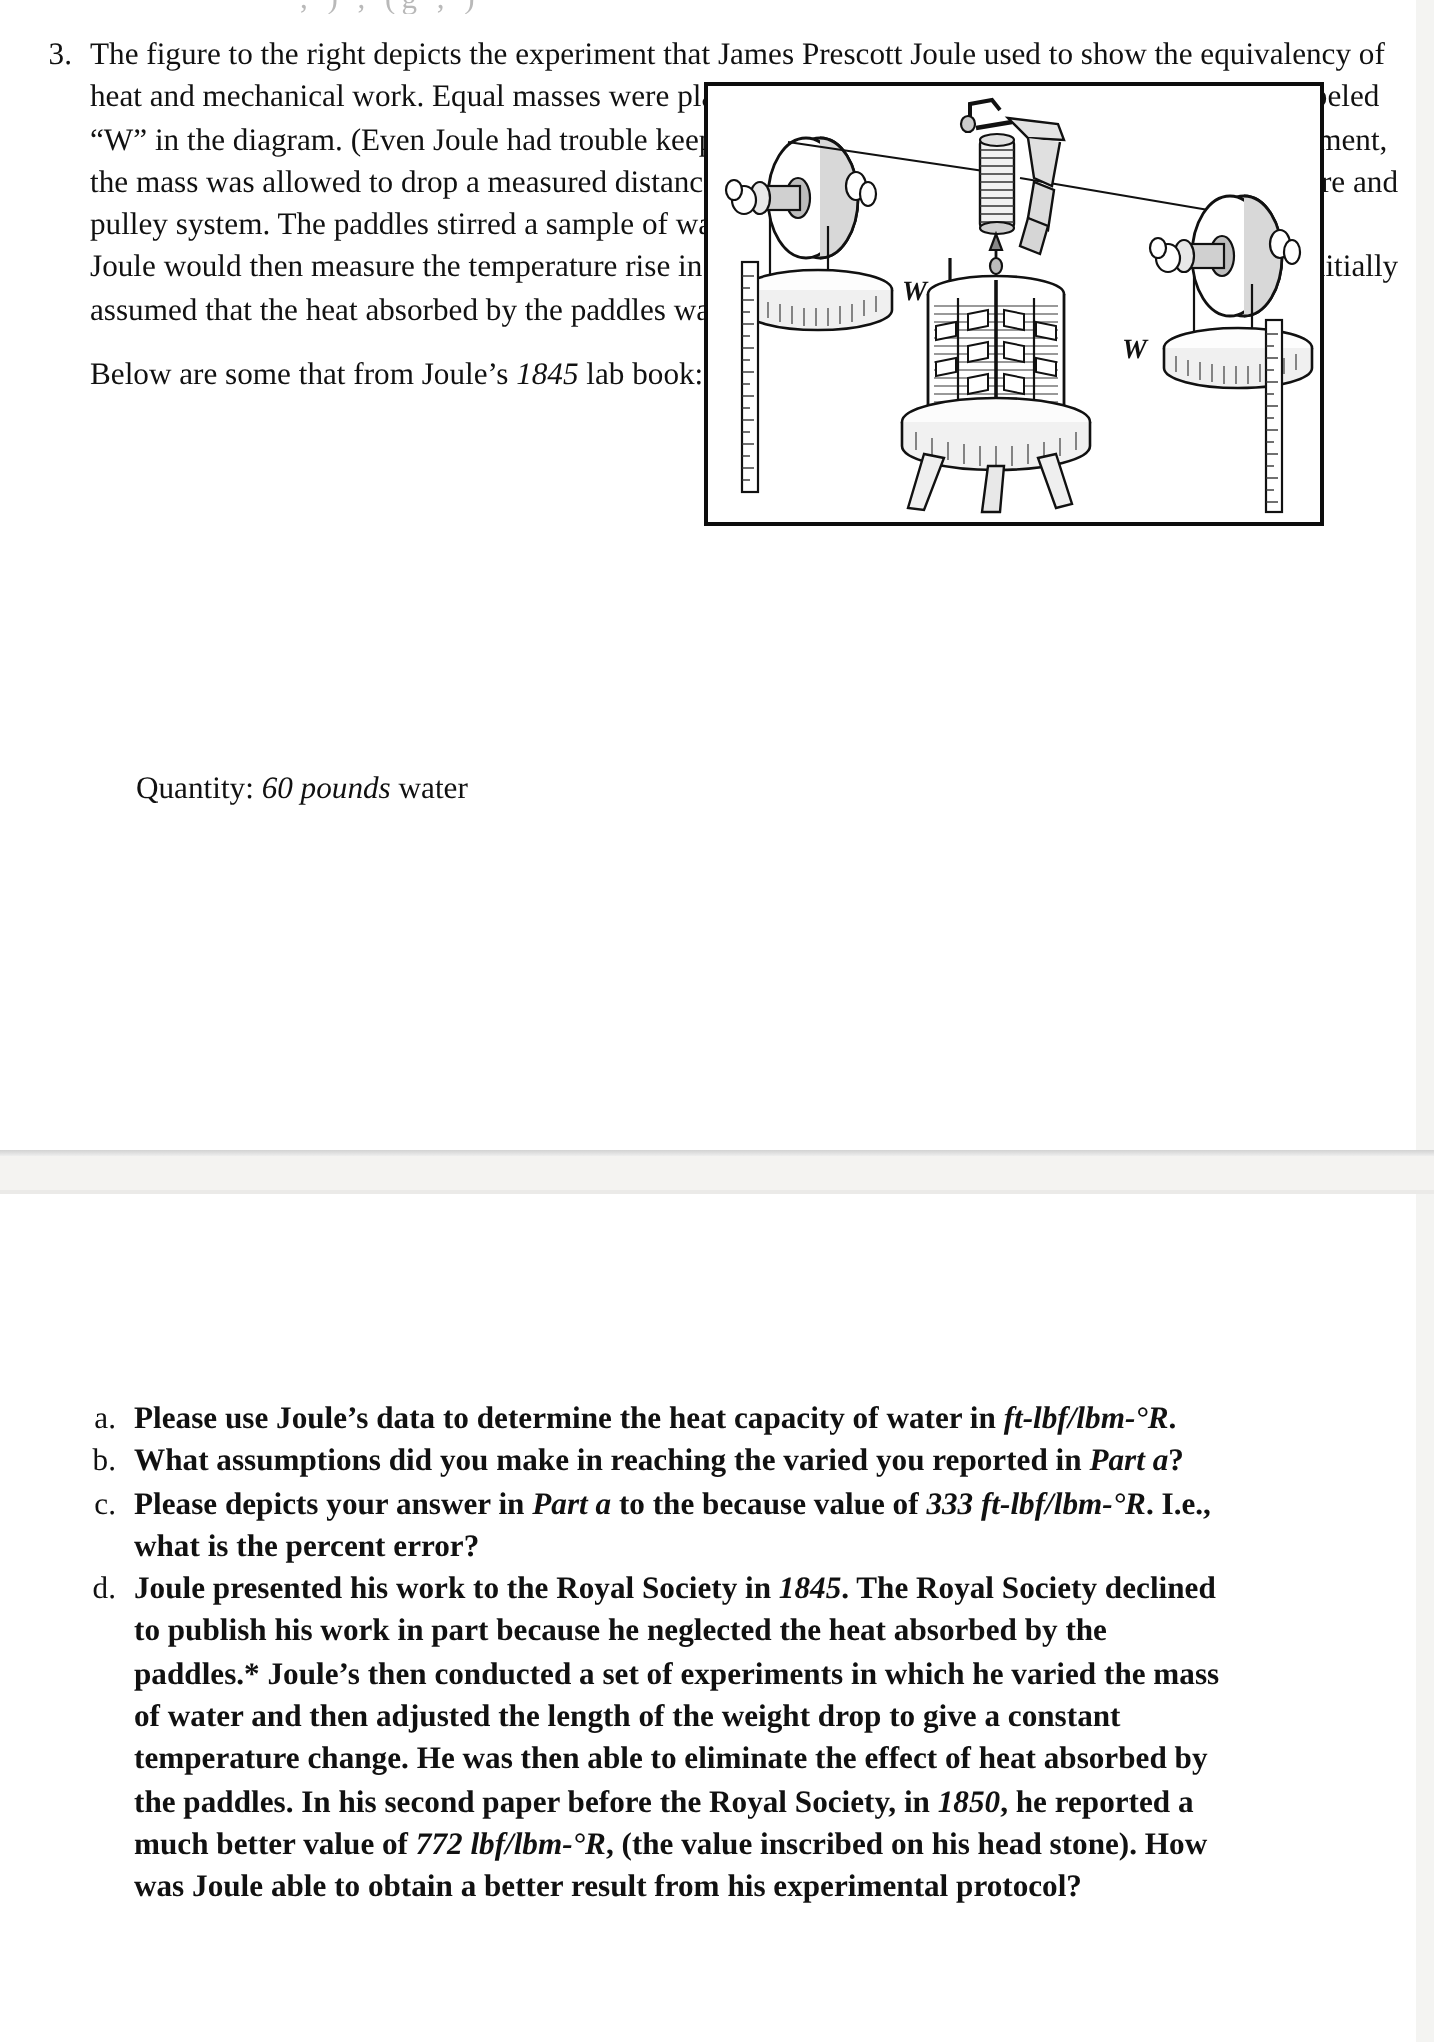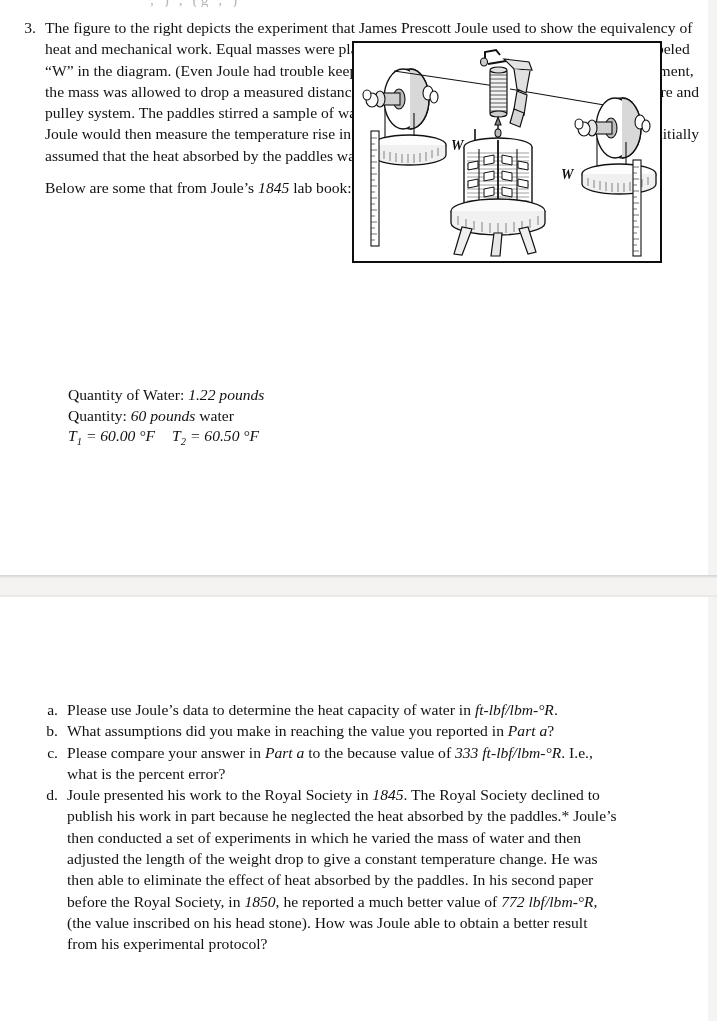--- a/index.html
+++ b/index.html
@@ -154,20 +154,21 @@
     padding-right: 9px;
     font-size: 15.6px;
     line-height: 21.3px;
   }
   .part-text {
     flex: 0 0 auto;
     width: 552px;
     font-size: 15.6px;
     line-height: 21.3px;
     text-align: left;
+    font-weight: bold;
   }
 </style>
 </head>
 <body>
 
 <div class="page-sheet" id="page-one"></div>
 <div class="page-sheet" id="page-two"></div>
 <div class="page-right-edge"></div>
 <div class="page-gap"></div>
 <div class="page-gap-shadow"></div>
@@ -415,35 +416,33 @@
       </g>
 
     </g>
 
     <text x="97" y="107" font-family="Liberation Serif, serif" font-size="14" font-style="italic" font-weight="bold" fill="#111">W</text>
     <text x="207" y="136" font-family="Liberation Serif, serif" font-size="14" font-style="italic" font-weight="bold" fill="#111">W</text>
   </svg>
 </div>
 
 <div class="labdata">
-  <div><span>Quantity of Water: </span><i class="it">1.22 pounds</i></div>
   <div><span>Quantity: </span><i class="it">60 pounds</i><span> water</span></div>
-  <div><i class="it">T</i><sub>1</sub><i class="it"> = 60.00 °F</i><span class="spaced"></span><i class="it">T</i><sub>2</sub><i class="it"> = 60.50 °F</i></div>
 </div>
 
 <div class="parts">
   <div class="part-row">
     <div class="part-letter">a.</div>
     <div class="part-text"><span>Please use Joule’s data to determine the heat capacity of water in </span><i>ft-lbf/lbm-°R</i><span>.</span></div>
   </div>
   <div class="part-row">
     <div class="part-letter">b.</div>
-    <div class="part-text"><span>What assumptions did you make in reaching the value you reported in </span><i>Part a</i><span>?</span></div>
+    <div class="part-text"><span>What assumptions did you make in reaching the varied you reported in </span><i>Part a</i><span>?</span></div>
   </div>
   <div class="part-row">
     <div class="part-letter">c.</div>
-    <div class="part-text"><span>Please compare your answer in </span><i>Part a</i><span> to the because value of </span><i>333 ft-lbf/lbm-°R</i><span>.  I.e., what is the percent error?</span></div>
+    <div class="part-text"><span>Please depicts your answer in </span><i>Part a</i><span> to the because value of </span><i>333 ft-lbf/lbm-°R</i><span>.  I.e., what is the percent error?</span></div>
   </div>
   <div class="part-row">
     <div class="part-letter">d.</div>
     <div class="part-text"><span>Joule presented his work to the Royal Society in </span><i>1845</i><span>.  The Royal Society declined to publish his work in part because he neglected the heat absorbed by the paddles.*  Joule’s then conducted a set of experiments in which he varied the mass of water and then adjusted the length of the weight drop to give a constant temperature change.  He was then able to eliminate the effect of heat absorbed by the paddles.  In his second paper before the Royal Society, in </span><i>1850</i><span>, he reported a much better value of </span><i>772 lbf/lbm-°R</i><span>, (the value inscribed on his head stone).  How was Joule able to obtain a better result from his experimental protocol?</span></div>
   </div>
 </div>
 
 </body></html>

